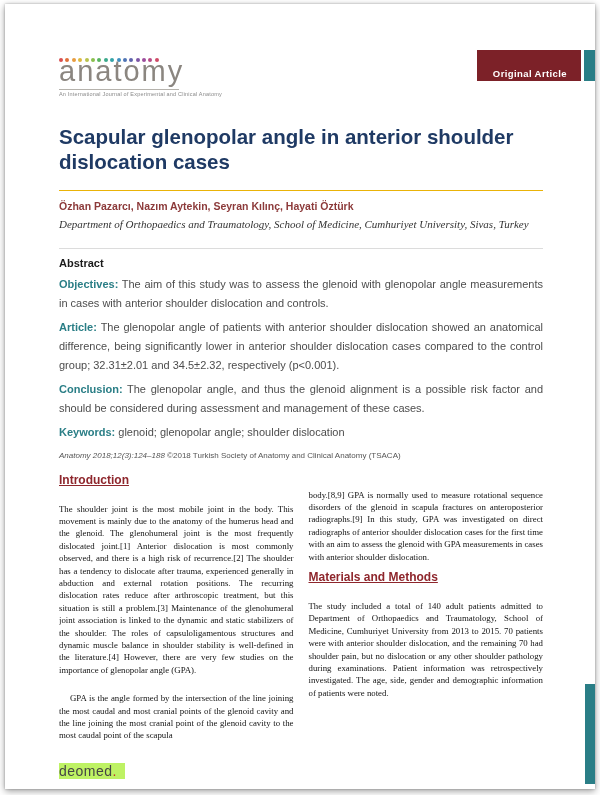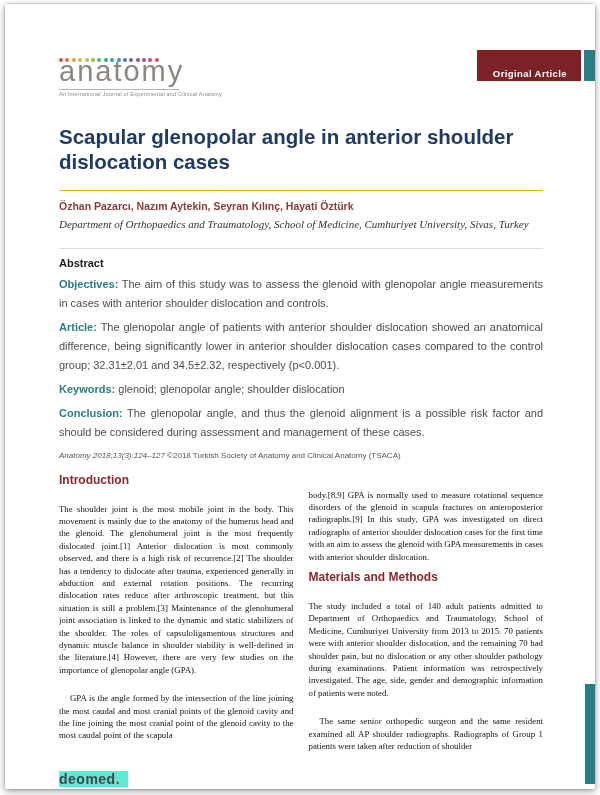--- a/index.html
+++ b/index.html
@@ -88,39 +88,40 @@
   .citation { font-family: "Liberation Sans", sans-serif; font-size: 8px; color: #555; margin: 9px 0 0; }
   .cit-j { font-style: italic; }
 
   
   .columns { display: flex; gap: 15px; margin-top: 13px; max-height: 302px; overflow: hidden; }
   .col { flex: 1; min-width: 0; }
   .sec-heading {
     font: bold 12px "Liberation Sans", sans-serif;
     color: var(--heading-maroon, #8e262c);
     margin: 0 0 6px;
+    text-decoration: underline;
   }
   .sec-heading.mid { margin-top: 2px; }
   .body-p {
     font-size: 8.8px;
     line-height: 12.4px;
     color: #131313;
     text-align: justify;
     margin: 16px 0 7px;
   }
   .body-p.indent { text-indent: 11px; }
 
   
   .publisher {
     position: absolute;
     left: 54px;
-    bottom: 2px;
-    background: #5eead4;
+    bottom: 10px;
+    background: #bef264;
     font-family: "Liberation Sans", sans-serif;
-    font-weight: bold;
+    font-weight: normal;
     font-size: 14px;
     letter-spacing: .5px;
     color: #454545;
     padding-right: 8px;
   }
   .pub-dot { color: #c2302a; }
   .side-bar-bottom {
     position: absolute;
     right: 0;
     bottom: 5px;
@@ -154,36 +155,35 @@
 
     <div class="authors-block">
       <div class="authors">Özhan Pazarcı, Nazım Aytekin, Seyran Kılınç, Hayati Öztürk</div>
       <div class="affiliation">Department of Orthopaedics and Traumatology, School of Medicine, Cumhuriyet University, Sivas, Turkey</div>
     </div>
 
     <div class="abstract">
       <div class="abs-heading">Abstract</div>
       <p class="abs-p"><span class="abs-label">Objectives:</span> <span>The aim of this study was to assess the glenoid with glenopolar angle measurements in cases with anterior shoulder dislocation and controls.</span></p>
       <p class="abs-p"><span class="abs-label">Article:</span> <span>The glenopolar angle of patients with anterior shoulder dislocation showed an anatomical difference, being significantly lower in anterior shoulder dislocation cases compared to the control group; 32.31±2.01 and 34.5±2.32, respectively (p&lt;0.001).</span></p>
+      <p class="abs-p"><span class="abs-label">Conclusion:</span> <span>The glenopolar angle, and thus the glenoid alignment is a possible risk factor and should be considered during assessment and management of these cases.</span></p>
       <p class="abs-p"><span class="abs-label">Keywords:</span> <span>glenoid; glenopolar angle; shoulder dislocation</span></p>
-      <p class="abs-p"><span class="abs-label">Conclusion:</span> <span>The glenopolar angle, and thus the glenoid alignment is a possible risk factor and should be considered during assessment and management of these cases.</span></p>
-      <p class="citation"><span class="cit-j">Anatomy 2018;13(3):124–127</span><span> ©2018 Turkish Society of Anatomy and Clinical Anatomy (TSACA)</span></p>
+      <p class="citation"><span class="cit-j">Anatomy 2018;12(3):124–188</span><span> ©2018 Turkish Society of Anatomy and Clinical Anatomy (TSACA)</span></p>
     </div>
 
     <div class="columns">
       <div class="col">
         <h2 class="sec-heading">Introduction</h2>
         <p class="body-p">The shoulder joint is the most mobile joint in the body. This movement is mainly due to the anatomy of the humerus head and the glenoid. The glenohumeral joint is the most frequently dislocated joint.[1] Anterior dislocation is most commonly observed, and there is a high risk of recurrence.[2] The shoulder has a tendency to dislocate after trauma, experienced generally in abduction and external rotation positions. The recurring dislocation rates reduce after arthroscopic treatment, but this situation is still a problem.[3] Maintenance of the glenohumeral joint association is linked to the dynamic and static stabilizers of the shoulder. The roles of capsuloligamentous structures and dynamic muscle balance in shoulder stability is well-defined in the literature.[4] However, there are very few studies on the importance of glenopolar angle (GPA).</p>
         <p class="body-p indent">GPA is the angle formed by the intersection of the line joining the most caudal and most cranial points of the glenoid cavity and the line joining the most cranial point of the glenoid cavity to the most caudal point of the scapula</p>
       </div>
       <div class="col">
         <p class="body-p">body.[8,9] GPA is normally used to measure rotational sequence disorders of the glenoid in scapula fractures on anteroposterior radiographs.[9] In this study, GPA was investigated on direct radiographs of anterior shoulder dislocation cases for the first time with an aim to assess the glenoid with GPA measurements in cases with anterior shoulder dislocation.</p>
         <h2 class="sec-heading mid">Materials and Methods</h2>
         <p class="body-p">The study included a total of 140 adult patients admitted to Department of Orthopaedics and Traumatology, School of Medicine, Cumhuriyet University from 2013 to 2015. 70 patients were with anterior shoulder dislocation, and the remaining 70 had shoulder pain, but no dislocation or any other shoulder pathology during examinations. Patient information was retrospectively investigated. The age, side, gender and demographic information of patients were noted.</p>
-        <p class="body-p indent">The same senior orthopedic surgeon and the same resident examined all AP shoulder radiographs. Radiographs of Group 1 patients were taken after reduction of shoulder</p>
       </div>
     </div>
 
   </div>
 
   <div class="publisher">
     <span>deomed</span><span class="pub-dot">.</span>
   </div>
 
   <div class="side-bar-bottom"></div>

